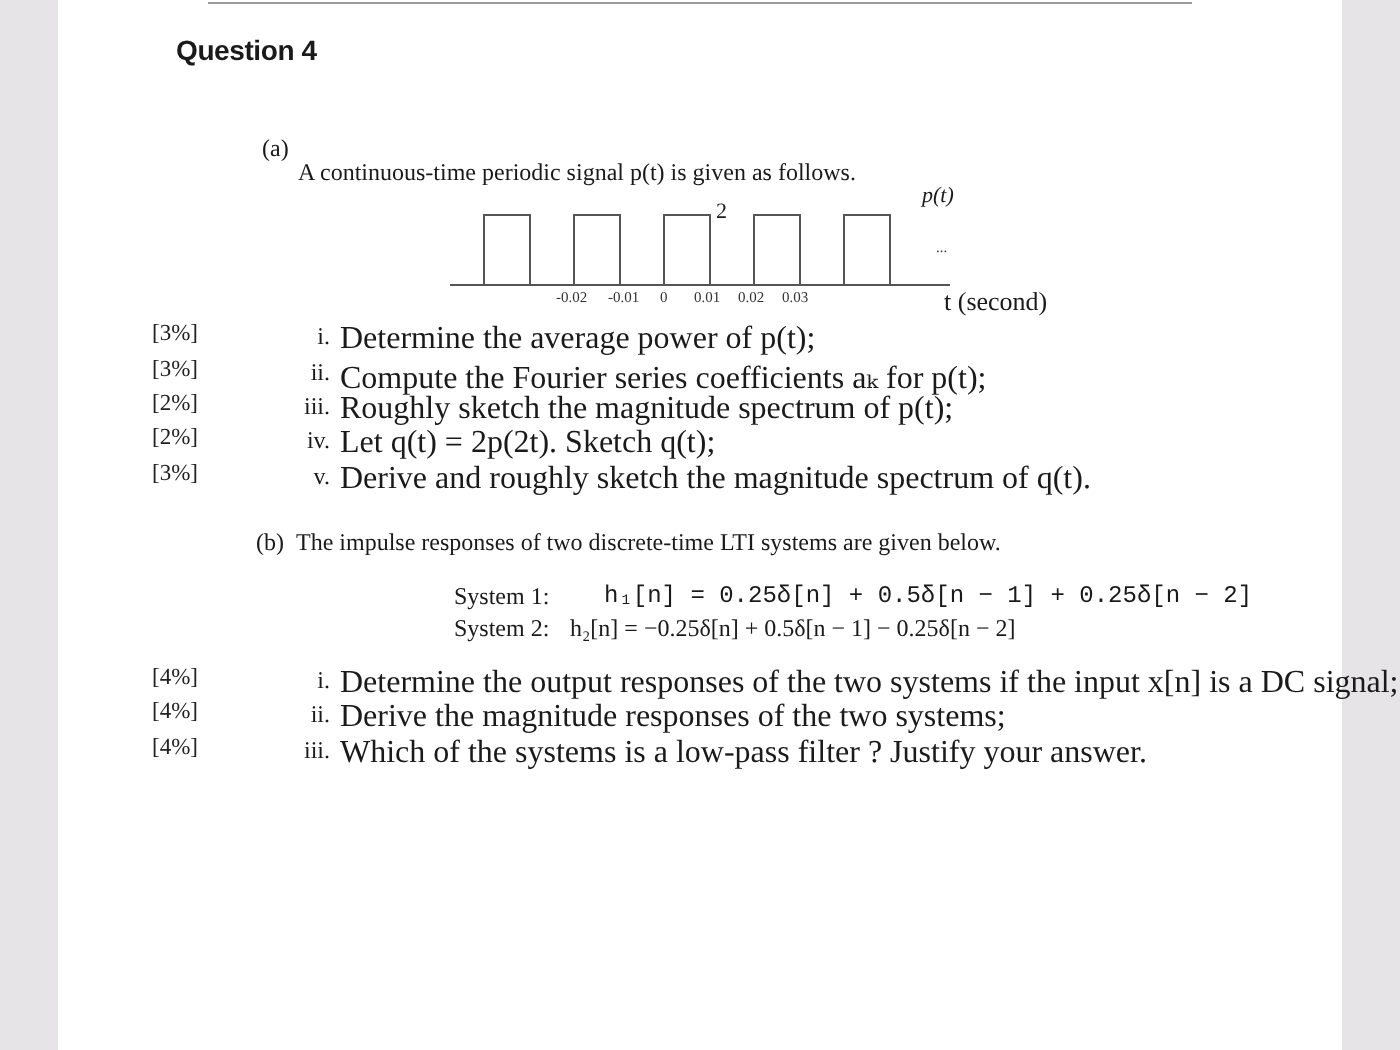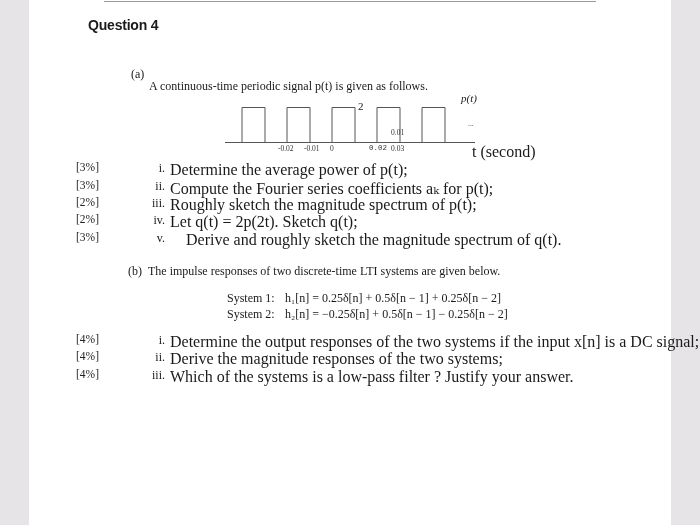--- a/index.html
+++ b/index.html
@@ -49,53 +49,53 @@
     <polyline points="242,142.5 242,107.5 265,107.5 265,142.5"></polyline>
     <polyline points="287,142.5 287,107.5 310,107.5 310,142.5"></polyline>
     <polyline points="332,142.5 332,107.5 355,107.5 355,142.5"></polyline>
     <polyline points="377,142.5 377,107.5 400,107.5 400,142.5"></polyline>
     <polyline points="422,142.5 422,107.5 445,107.5 445,142.5"></polyline>
   </g>
 </svg>
 <div class="abs serif" style="left:358px; top:100px; font-size:11px;">2</div>
 <div class="abs serif math" style="left:461px; top:92px; font-size:11px;">p(t)</div>
 <div class="abs small" style="left:468px; top:119px;">...</div>
-<div class="abs serif" style="left:472px; top:143px; font-size:16px;">t (second)</div>
+<div class="abs serif" style="left:472px; top:143px; font-size:13px;">t (second)</div>
 <div class="abs small" style="left:278px; top:144px;">-0.02</div>
 <div class="abs small" style="left:304px; top:144px;">-0.01</div>
 <div class="abs small" style="left:330px; top:144px;">0</div>
-<div class="abs small" style="left:347px; top:128px;margin-left:44px;">0.01</div>
-<div class="abs small" style="left:369px; top:144px;font-family:Liberation Mono, monospace;">0.02</div>
+<div class="abs small" style="left:347px; top:144px;">0.01</div>
+<div class="abs small" style="left:369px; top:144px;">0.02</div>
 <div class="abs small" style="left:391px; top:144px;">0.03</div>
 
 <div class="abs serif mark" style="top:161px;">[3%]</div>
 <div class="abs serif num" style="left:105px; top:161px;">i.</div>
 <div class="abs serif item" style="left:170px; top:161px;">Determine the average power of p(t);</div>
 
 <div class="abs serif mark" style="top:179px;">[3%]</div>
 <div class="abs serif num" style="left:105px; top:179px;">ii.</div>
 <div class="abs serif item" style="left:170px; top:179px;">Compute the Fourier series coefficients aₖ for p(t);</div>
 
 <div class="abs serif mark" style="top:196px;">[2%]</div>
 <div class="abs serif num" style="left:105px; top:196px;">iii.</div>
 <div class="abs serif item" style="left:170px; top:196px;">Roughly sketch the magnitude spectrum of p(t);</div>
 
 <div class="abs serif mark" style="top:213px;">[2%]</div>
 <div class="abs serif num" style="left:105px; top:213px;">iv.</div>
 <div class="abs serif item" style="left:170px; top:213px;">Let q(t) = 2p(2t). Sketch q(t);</div>
 
 <div class="abs serif mark" style="top:231px;">[3%]</div>
 <div class="abs serif num" style="left:105px; top:231px;">v.</div>
-<div class="abs serif item" style="left:186px; top:231px;">Derive and roughly sketch the magnitude spectrum of q(t).</div>
+<div class="abs serif item" style="left:170px; top:231px;">Derive and roughly sketch the magnitude spectrum of q(t).</div>
 
 <div class="abs serif" style="left:128px; top:264px;">(b)</div>
 <div class="abs serif" style="left:148px; top:264px;">The impulse responses of two discrete-time LTI systems are given below.</div>
 
 <div class="abs serif" style="left:227px; top:291px;">System 1:</div>
-<div class="abs serif" style="left:285px; top:291px;">h₁[n] = 0.25δ[n] + 0.5δ[n − 1] + 0.25δ[n − 2]</div>
+<div class="abs serif" style="left:302px; top:291px;font-family:Liberation Mono, monospace;">h₁[n] = 0.25δ[n] + 0.5δ[n − 1] + 0.25δ[n − 2]</div>
 <div class="abs serif" style="left:227px; top:307px;">System 2:</div>
 <div class="abs serif" style="left:285px; top:307px;">h₂[n] = −0.25δ[n] + 0.5δ[n − 1] − 0.25δ[n − 2]</div>
 
 <div class="abs serif mark" style="top:333px;">[4%]</div>
 <div class="abs serif num" style="left:105px; top:333px;">i.</div>
 <div class="abs serif item" style="left:170px; top:333px;">Determine the output responses of the two systems if the input x[n] is a DC signal;</div>
 
 <div class="abs serif mark" style="top:350px;">[4%]</div>
 <div class="abs serif num" style="left:105px; top:350px;">ii.</div>
 <div class="abs serif item" style="left:170px; top:350px;">Derive the magnitude responses of the two systems;</div>

